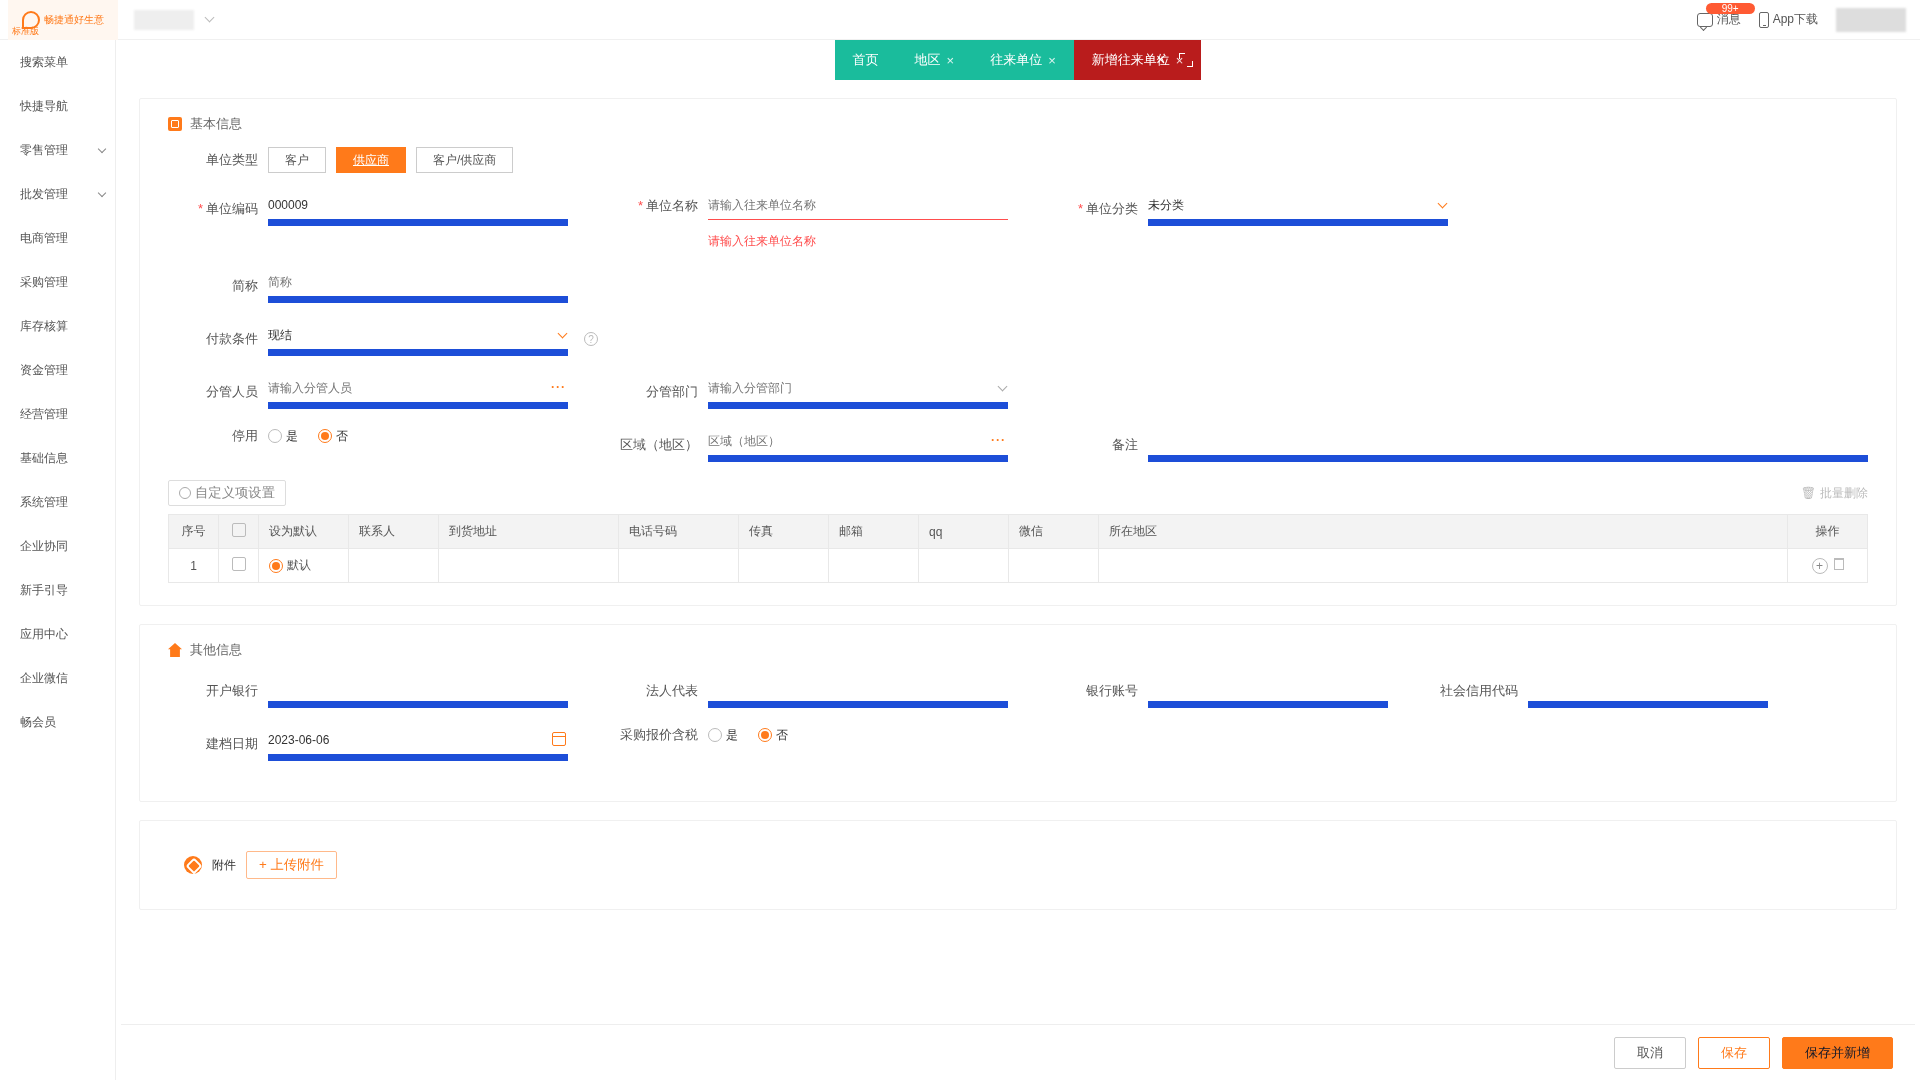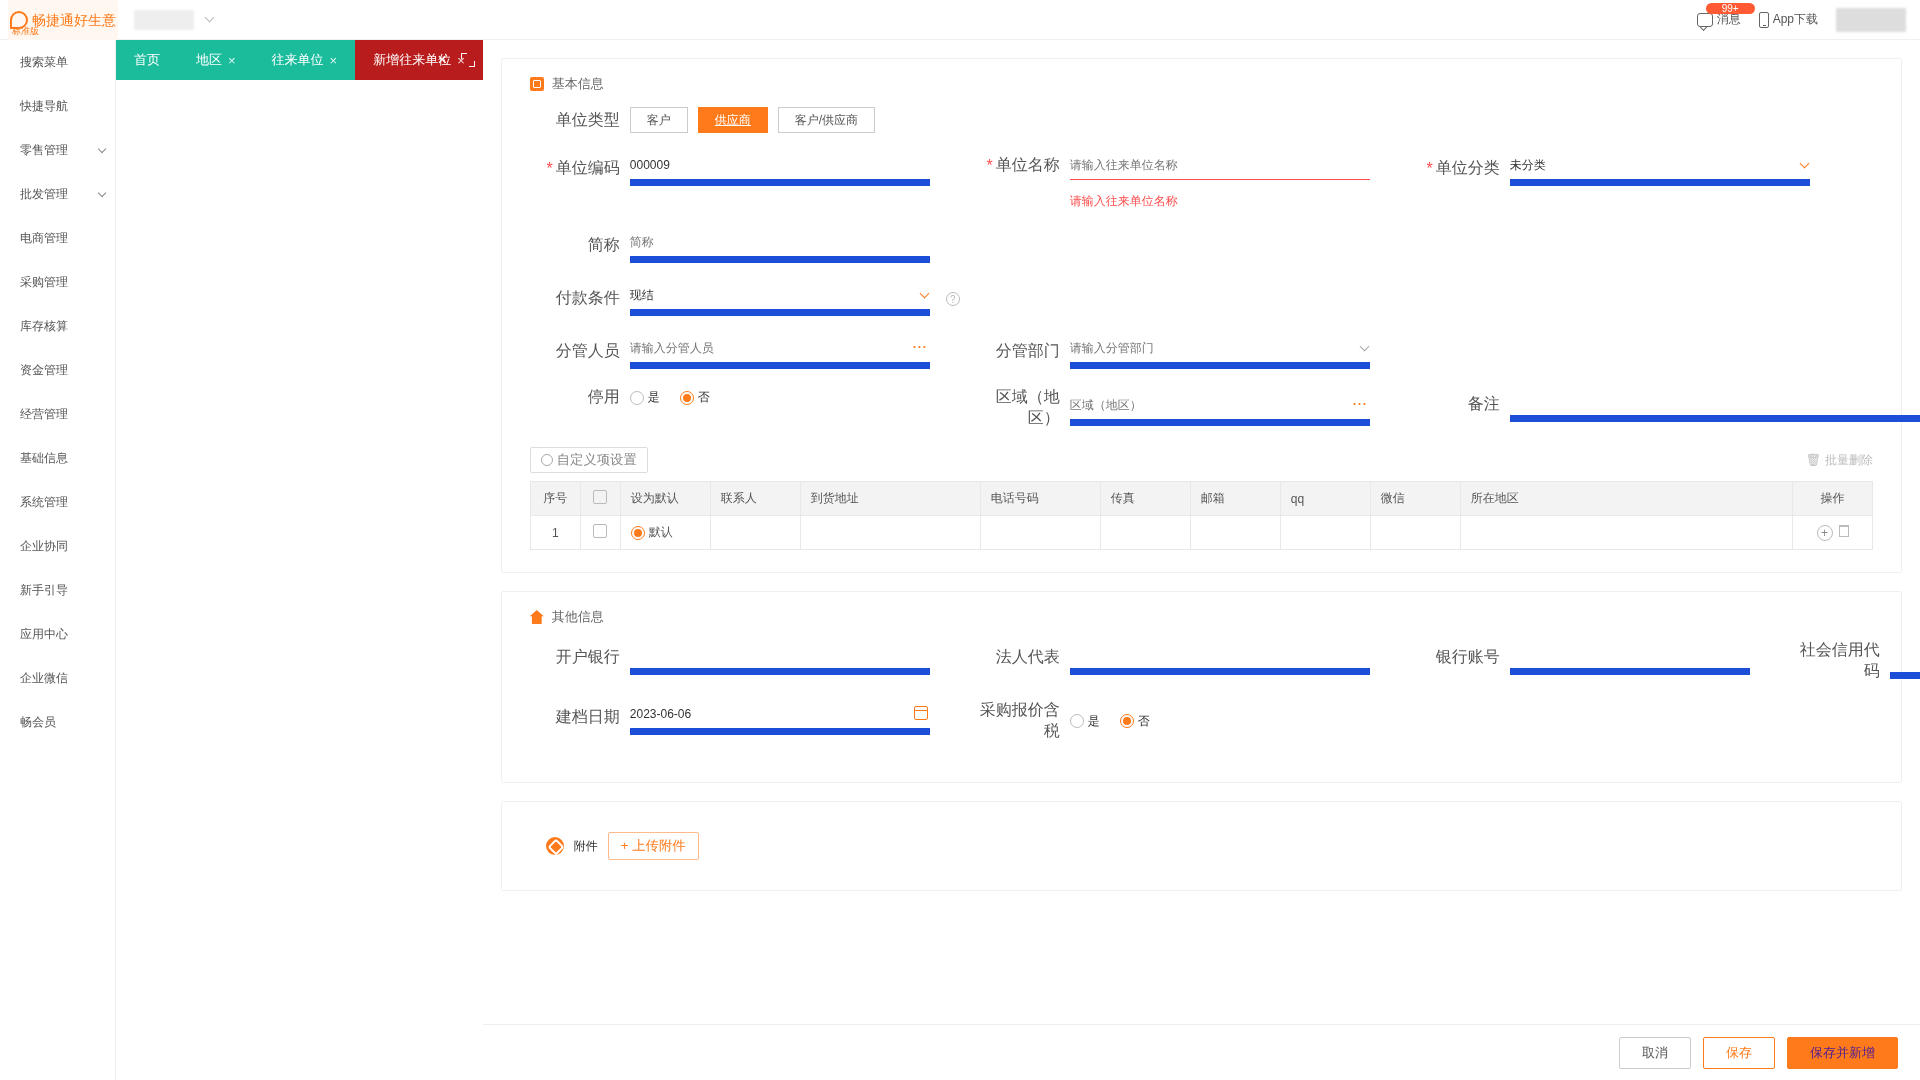--- a/index.html
+++ b/index.html
@@ -3,21 +3,21 @@
 <meta charset="utf-8">
 <style>
 * { box-sizing: border-box; margin: 0; padding: 0; }
 body { font-family: "Microsoft YaHei", Arial, sans-serif; font-size: 12px; color: #333; background: #fff; overflow: hidden; }
 .app { width: 1920px; height: 1080px; display: flex; flex-direction: column; }
 
 
 .top-header { height: 40px; display: flex; align-items: center; padding: 0 8px; border-bottom: 1px solid #f0f0f0; }
 .brand-box { width: 110px; height: 40px; background: #fff7f0; display: flex; align-items: center; justify-content: center; position: relative; }
 .brand-logo { width: 18px; height: 18px; border: 2px solid #ff7a1a; border-radius: 50% 50% 50% 0; margin-right: 4px; }
-.brand-text { font-size: 14px; color: #ff7a1a; line-height: 1; }
+.brand-text { font-size: 10px; color: #ff7a1a; line-height: 1; }
 .brand-sub { position: absolute; left: 4px; bottom: 2px; font-size: 9px; color: #ff7a1a; }
 .tenant-box { height: 40px; display: flex; align-items: center; padding: 0 16px; color: #bbb; position: relative; width: 170px; }
 .tenant-img { width: 60px; height: 20px; background: #eee; margin-right: 6px; filter: blur(1px); }
 .chevron { border: solid #bbb; border-width: 0 1px 1px 0; display: inline-block; padding: 3px; transform: rotate(45deg); margin-left: 6px; position: relative; top: -2px; }
 .header-spacer { flex: 1; }
 .header-right { display: flex; align-items: center; gap: 18px; padding-right: 6px; }
 .msg-item { display: flex; align-items: center; gap: 4px; color: #555; position: relative; }
 .msg-icon { width: 16px; height: 14px; border: 1.5px solid #666; border-radius: 3px; position: relative; }
 .msg-icon::after { content: ""; position: absolute; left: 3px; bottom: -4px; width: 4px; height: 4px; border-left: 1.5px solid #666; border-bottom: 1.5px solid #666; transform: rotate(-45deg); }
 .badge { position: absolute; top: -8px; right: -14px; background: #ff5a33; color: #fff; font-size: 10px; border-radius: 8px; padding: 0 16px; }
@@ -27,21 +27,21 @@
 
 
 .body { flex: 1; display: flex; min-height: 0; }
 
 
 .sidebar { width: 116px; background: #fff; border-right: 1px solid #eee; height: 100%; overflow-y: auto; }
 .side-item { height: 44px; display: flex; align-items: center; padding-left: 20px; color: #555; cursor: pointer; position: relative; }
 .side-chev { position: absolute; right: 10px; top: 18px; border: solid #888; border-width: 0 1px 1px 0; padding: 2.5px; transform: rotate(45deg); }
 
 
-.main { flex: 1; display: flex; flex-direction: row; min-width: 0; }
+.main { flex: 1; display: flex; flex-direction: column; min-width: 0; align-items: center; }
 
 
 .tab-bar { height: 40px; background: #1abc9c; display: flex; align-items: stretch; position: relative; }
 .tab { display: flex; align-items: center; padding: 0 18px; color: #fff; font-size: 13px; cursor: pointer; position: relative; }
 .tab.active { background: #b91c1c; }
 .tab-close { margin-left: 6px; font-size: 13px; opacity: .85; }
 .tab-actions { position: absolute; right: 8px; top: 0; height: 40px; display: flex; align-items: center; gap: 14px; color: #fff; }
 .icon-x { font-size: 16px; font-weight: 300; cursor: pointer; }
 .icon-full { width: 14px; height: 14px; position: relative; }
 .icon-full::before, .icon-full::after { content: ""; position: absolute; width: 5px; height: 5px; border: 1.5px solid #fff; }
@@ -52,21 +52,21 @@
 .page { flex: 1; overflow-y: auto; background: #fff; display: flex; flex-direction: column; }
 .form-body { flex: 1; padding: 18px 18px 0; }
 .card { background: #fff; border: 1px solid #f0f0f0; border-radius: 2px; margin-bottom: 18px; padding: 16px 28px 22px; }
 .sec-title { display: flex; align-items: center; gap: 8px; color: #666; font-size: 13px; margin-bottom: 14px; }
 .sec-ic { width: 14px; height: 14px; background: #ff7a1a; border-radius: 2px; position: relative; }
 .sec-ic.home { clip-path: polygon(50% 0, 100% 45%, 85% 45%, 85% 100%, 15% 100%, 15% 45%, 0 45%); }
 .sec-ic.card-ic::after { content: ""; position: absolute; inset: 3px; border: 1.5px solid #fff; border-radius: 1px; }
 
 .row { display: flex; gap: 40px; margin-bottom: 18px; align-items: flex-start; }
 .fld { display: flex; align-items: center; gap: 10px; }
-.fld label { width: 90px; text-align: right; color: #555; font-size: 16px; display: inline-flex; justify-content: flex-end; align-items: center; }
+.fld label { width: 90px; text-align: right; color: #555; font-size: 13px; display: inline-flex; justify-content: flex-end; align-items: center; }
 .req::before { content: "*"; color: #ff4d4d; margin-right: 3px; }
 .input-wrap { position: relative; width: 300px; border-bottom: 7px solid #1d4ed8; }
 .input-wrap.error { border-bottom: 1px solid #ff4d4d; }
 .input-wrap input, .input-wrap .fake-input { width: 100%; border: none; outline: none; height: 28px; font-size: 12px; color: #333; background: transparent; }
 .input-wrap .fake-input { line-height: 28px; color: #333; }
 .input-wrap.sm { width: 300px; }
 .input-wrap.lg { width: 720px; }
 .chev-down { position: absolute; right: 2px; top: 9px; border: solid #ff7a1a; border-width: 0 1.5px 1.5px 0; padding: 3px; transform: rotate(45deg); }
 .chev-down.grey { border-color: #aaa; }
 .dots { position: absolute; right: 2px; top: 6px; color: #ff7a1a; letter-spacing: 1px; font-weight: bold; }
@@ -103,21 +103,21 @@
 
 .attach-row { display: flex; align-items: center; gap: 10px; padding: 14px 28px; }
 .attach-ic { width: 18px; height: 18px; background: #ff7a1a; border-radius: 50%; position: relative; }
 .attach-ic::after { content: ""; position: absolute; left: 4px; top: 4px; width: 8px; height: 8px; border: 2px solid #fff; border-radius: 3px 3px 0 3px; transform: rotate(45deg); }
 .upload-btn { border: 1px solid #ffb98a; color: #ff7a1a; background: #fff; height: 28px; padding: 0 12px; border-radius: 2px; }
 
 
 .footer { height: 56px; border-top: 1px solid #eee; display: flex; align-items: center; justify-content: flex-end; gap: 12px; padding: 0 22px; background: #fff; }
 .btn { height: 32px; padding: 0 22px; border: 1px solid #ccc; background: #fff; color: #555; font-size: 13px; border-radius: 2px; cursor: pointer; }
 .btn.outline-orange { border-color: #ff7a1a; color: #ff7a1a; }
-.btn.solid-orange { background: #ff7a1a; border-color: #ff7a1a; color: #4c1d95; }
+.btn.solid-orange { background: #ff7a1a; border-color: #ff7a1a; color: #0f172a; }
 
 
 .cal-icon { position: absolute; right: 2px; top: 6px; width: 14px; height: 14px; border: 1.5px solid #ff7a1a; border-radius: 2px; }
 .cal-icon::before { content: ""; position: absolute; top: 3px; left: 0; right: 0; height: 1px; background: #ff7a1a; }
 </style>
 </head>
 <body>
 
 <div class="app">
 

